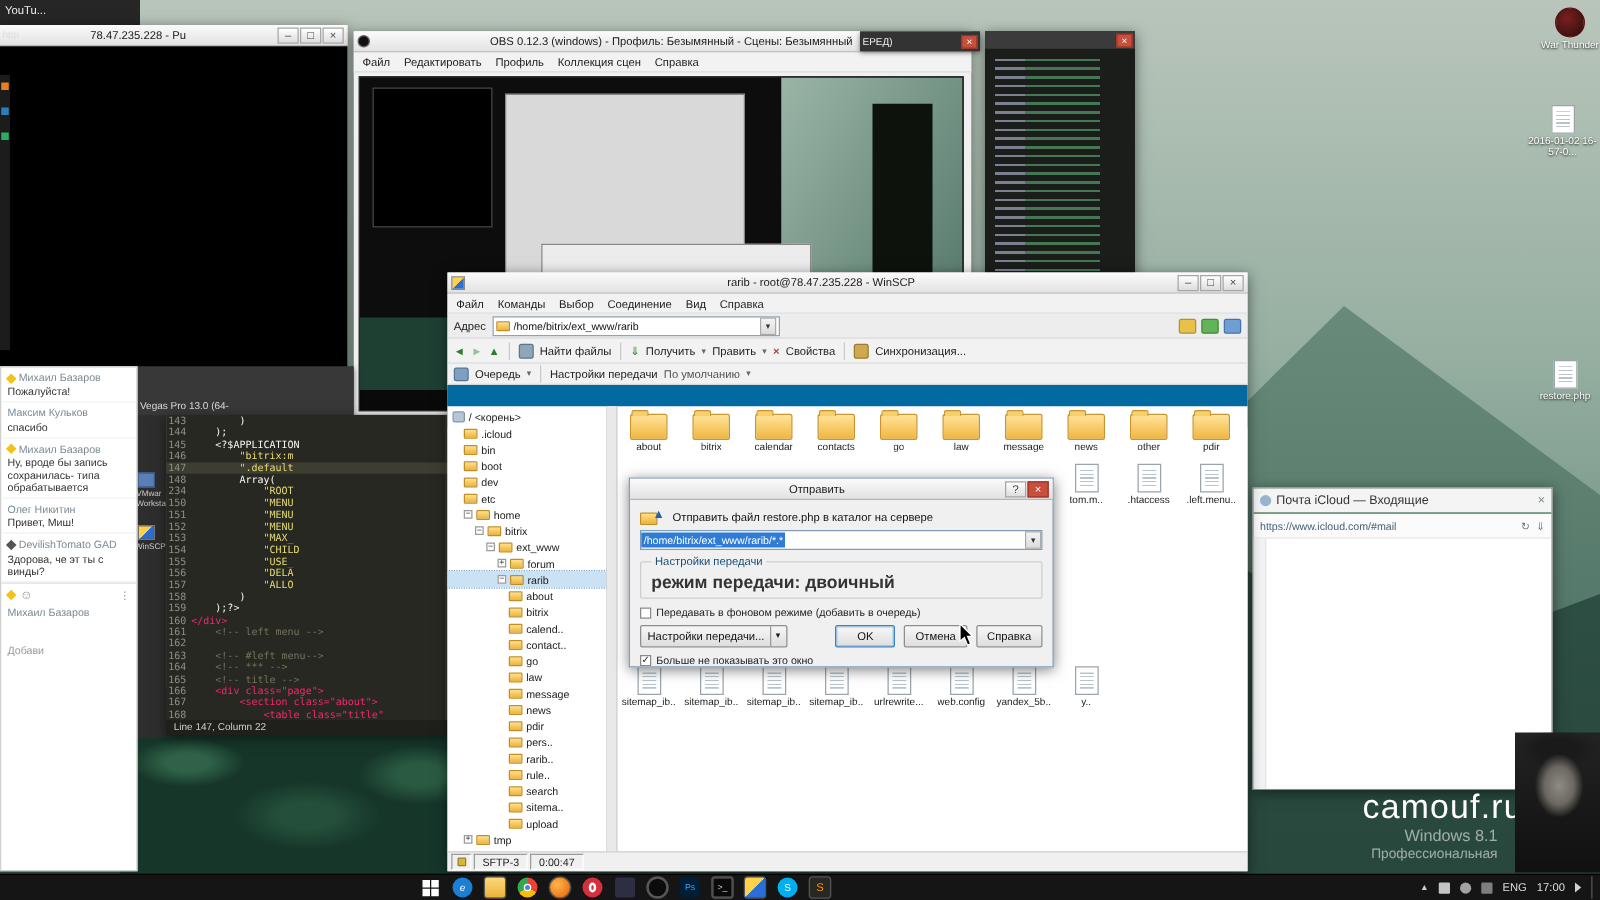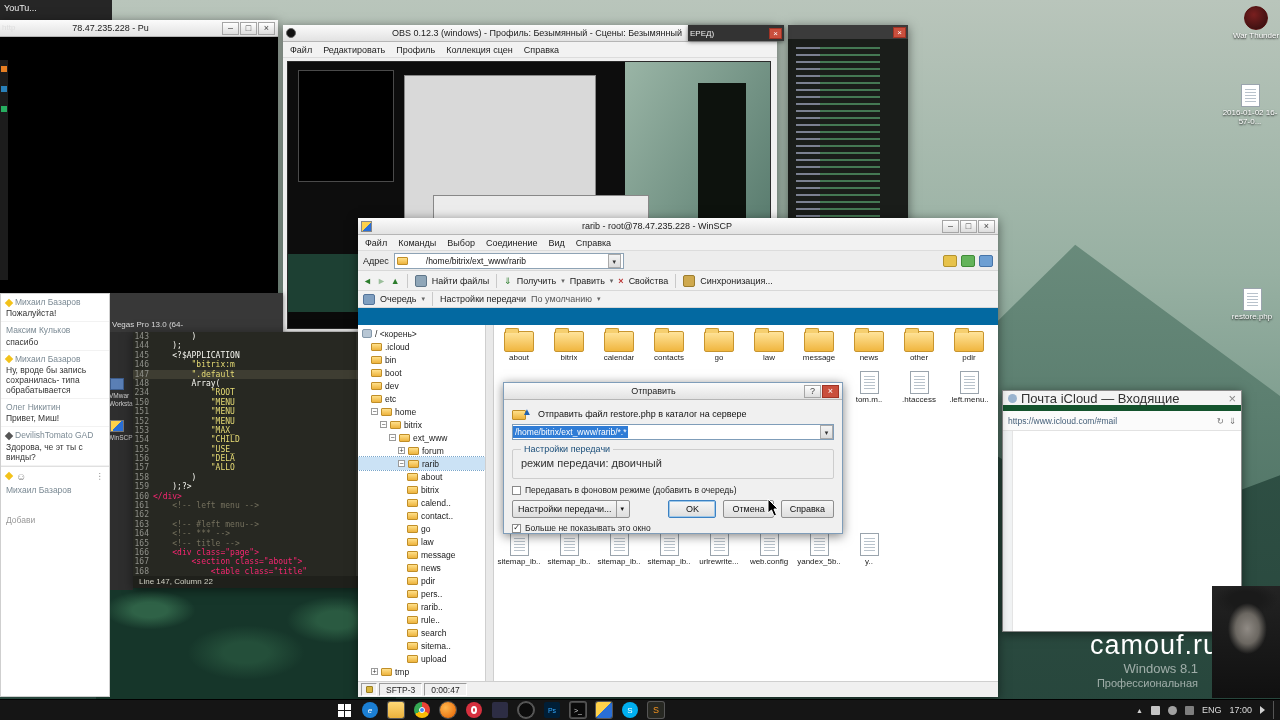--- a/index.html
+++ b/index.html
@@ -46,21 +46,21 @@
   .lv0{padding-left:4px}.lv1{padding-left:13px}.lv2{padding-left:22px}.lv3{padding-left:31px}
   .lv4{padding-left:40px}.lv5{padding-left:49px}
   .exp{width:7px;height:7px;border:1px solid #9a9a9a;background:#fff;font-size:7px;line-height:5px;text-align:center;color:#333;flex:none;}
   .sel{background:#cbe2f5;outline:1px dotted #7aa7cc;}
   .fitem{width:50px;display:flex;flex-direction:column;align-items:center;gap:1px;font-size:8px;color:#1a1a1a;}
   .flabel{max-width:49px;white-space:nowrap;overflow:hidden;}
   .ticonbox{width:14px;height:12px;border-radius:2px;flex:none;}
   .tlbl{font-size:9px;color:#222;white-space:nowrap;}
   .tsep{width:1px;height:14px;background:#c9c9c9;margin:0 2px;flex:none;}
   .scell{border:1px solid;border-color:#9b9b9b #fff #fff #9b9b9b;padding:1px 6px 0;font-size:8.5px;color:#222;height:13px;background:#f0f0f0;white-space:nowrap;}
-  .combo{display:flex;align-items:center;gap:18px;background:#fff;border:1px solid #8ea3b5;height:16px;padding:0 2px;font-size:8.5px;color:#111;}
+  .combo{display:flex;align-items:center;gap:3px;background:#fff;border:1px solid #8ea3b5;height:16px;padding:0 2px;font-size:8.5px;color:#111;}
   .cdrop{margin-left:auto;width:13px;height:14px;background:linear-gradient(#f4f4f4,#dcdcdc);border:1px solid #aaa;font-size:7px;text-align:center;line-height:13px;color:#333;flex:none;}
 
   
   .btn{min-width:64px;height:18px;background:linear-gradient(#f7f7f7,#dedede);border:1px solid #8e8e8e;
     border-radius:2px;font-size:9px;line-height:16px;text-align:center;color:#111;padding:0 8px;}
   .btn.def{border-color:#3b81c3;box-shadow:inset 0 0 0 1px #9ec7e8;}
   .cbx{width:9px;height:9px;border:1px solid #8a8a8a;background:#fff;display:inline-flex;align-items:center;
     justify-content:center;font-size:8px;line-height:8px;color:#222;flex:none;}
   .group{border:1px solid #cdcdcd;border-radius:2px;position:relative;background:#f0f0f0;}
   .glabel{position:absolute;top:-6px;left:8px;background:#f0f0f0;padding:0 3px;font-size:9px;color:#1a4e79;}
@@ -362,21 +362,21 @@
         <span class="mico"></span>
         <span style="color:#8a8a8a;font-size:10px;">☺</span>
         <span style="margin-left:auto;color:#8a8a8a;">⋮</span>
       </div>
       <div style="color:#7b8a94;margin-top:3px;">Михаил Базаров</div>
       <div style="color:#999;margin-top:20px;">Добави</div>
     </div>
   </div>
 
   <div class="win" style="left:1002px;top:390px;width:240px;height:242px;background:#fff;border:1px solid #8a8a8a;">
-    <div style="height:20px;display:flex;align-items:center;gap:4px;padding:0 5px;background:#f4f4f4;border-bottom:6px solid #14532d;font-size:13px;color:#333;">
+    <div style="height:20px;display:flex;align-items:center;gap:4px;padding:0 5px;background:#f4f4f4;border-bottom:1px solid #14532d;font-size:10px;color:#333;">
       <span style="width:9px;height:9px;border-radius:50%;background:#9ab4cf;"></span>
       <span style="flex:1;white-space:nowrap;overflow:hidden;">Почта iCloud — Входящие</span>
       <span style="color:#888;">×</span>
     </div>
     <div style="height:20px;display:flex;align-items:center;gap:5px;padding:0 5px;background:#fbfbfb;border-bottom:1px solid #e2e2e2;font-size:8.5px;color:#46617a;">
       <span style="flex:1;white-space:nowrap;overflow:hidden;">https://www.icloud.com/#mail</span>
       <span style="color:#777;">↻</span>
       <span style="color:#777;">⇓</span>
     </div>
     <div style="height:200px;background:#fff;">
@@ -694,21 +694,21 @@
           <span style="position:absolute;right:0;top:0;color:#1f62b4;font-size:10px;font-weight:bold;">▲</span>
         </span>
         <span>Отправить файл restore.php в каталог на сервере</span>
       </div>
       <div style="margin-top:3px;height:16px;background:#fff;border:1px solid #7f9db9;display:flex;align-items:center;">
         <span style="background:#2f7cd6;color:#fff;font-size:8.5px;padding:1px 2px;white-space:nowrap;overflow:hidden;">/home/bitrix/ext_www/rarib/*.*</span>
         <span class="cdrop" style="margin-left:auto;">▾</span>
       </div>
       <div class="group" style="margin-top:9px;height:30px;">
         <span class="glabel">Настройки передачи</span>
-        <div style="font-size:11px;color:#333;padding:7px 8px 0;">режим передачи: двоичный</div>
+        <div style="font-size:14px;color:#333;padding:7px 8px 0;font-weight:bold;">режим передачи: двоичный</div>
       </div>
       <div style="margin-top:6px;display:flex;align-items:center;gap:4px;font-size:8.5px;color:#222;">
         <span class="cbx"></span>
         <span>Передавать в фоновом режиме (добавить в очередь)</span>
       </div>
       <div style="margin-top:5px;display:flex;align-items:center;gap:7px;">
         <span class="btn" style="display:flex;align-items:center;gap:4px;min-width:0;padding:0 5px;">
           <span>Настройки передачи...</span>
           <span style="border-left:1px solid #999;padding-left:4px;font-size:7px;">▾</span>
         </span>

